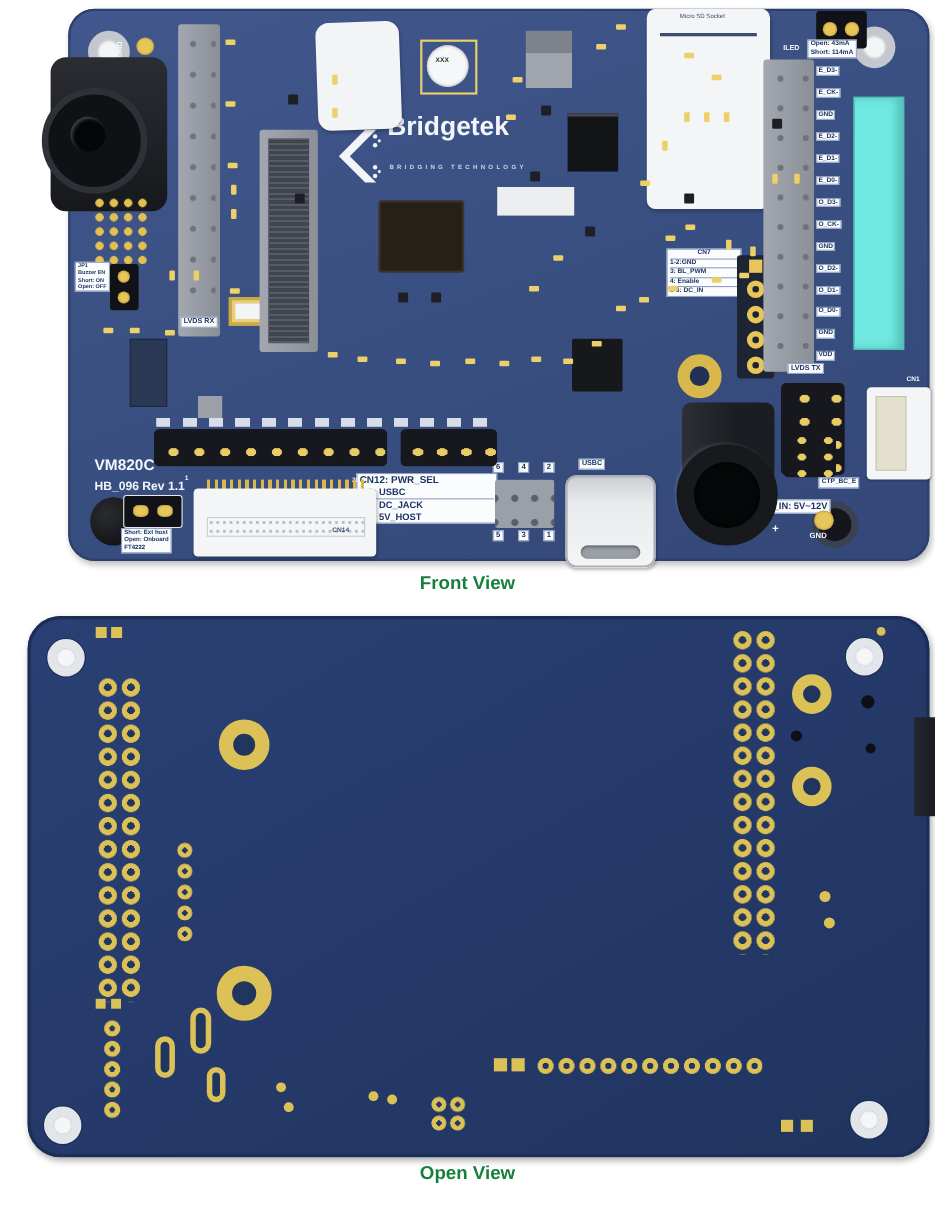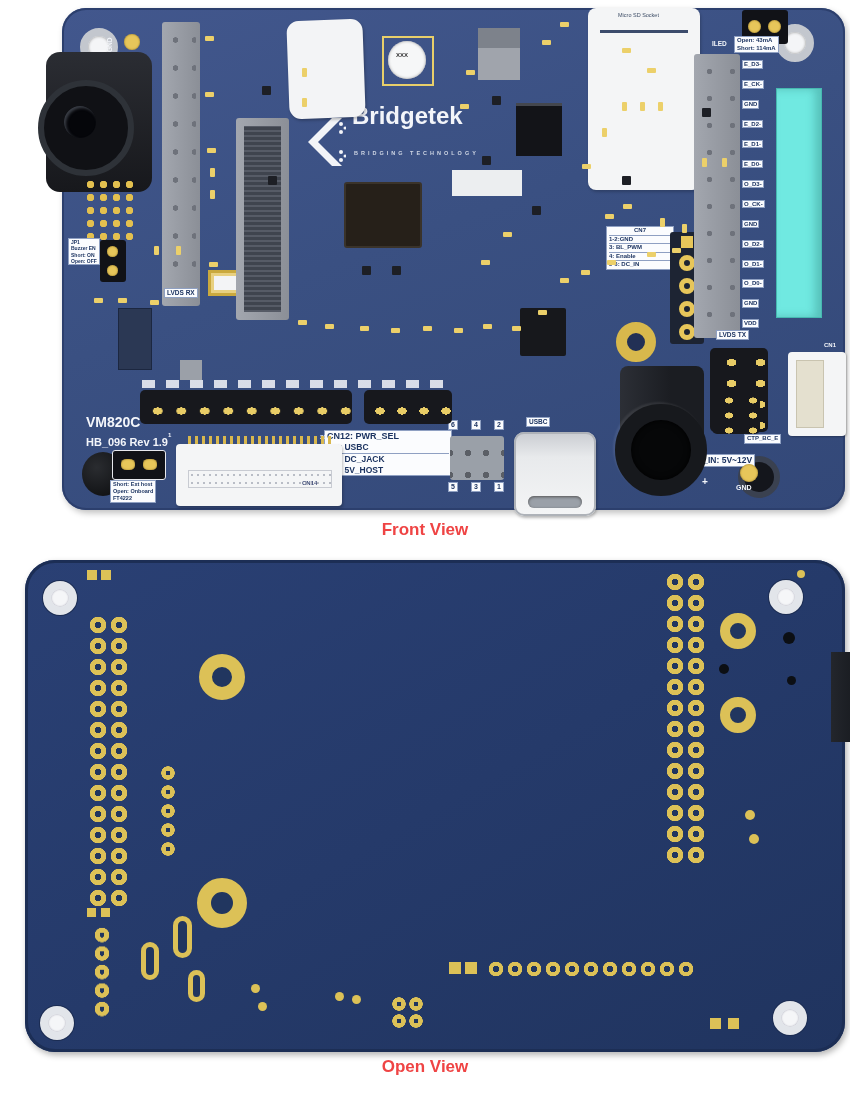--- a/index.html
+++ b/index.html
@@ -5,21 +5,21 @@
   html,body{margin:0;padding:0;background:#fff;}
   body{width:850px;height:1096px;position:relative;font-family:"Liberation Sans",sans-serif;}
   .abs{position:absolute;}
   .board{position:absolute;box-sizing:border-box;}
   #front-board{left:62px;top:8px;width:783px;height:502px;border-radius:24px;
     background:linear-gradient(160deg,#42578d 0%,#3a5082 45%,#334878 100%);
     box-shadow:inset 0 0 0 2px #2c3f6d, 2px 3px 6px rgba(0,0,0,.25);}
   #back-board{left:25px;top:560px;width:820px;height:492px;border-radius:30px;
     background:linear-gradient(150deg,#2a4074 0%,#253a6a 50%,#20345f 100%);
     box-shadow:inset 0 0 0 3px #1c2e55, 2px 3px 6px rgba(0,0,0,.3);}
-  .caption{position:absolute;width:850px;text-align:center;font-weight:bold;font-size:17px;color:#ef4444;}
+  .caption{position:absolute;width:850px;text-align:center;font-weight:bold;font-size:17px;color:#15803d;}
   .hole-s{position:absolute;border-radius:50%;background:#f4f5f7;border:8px solid #c3c7ce;box-shadow:inset 0 0 3px #888;}
   .hole-d{position:absolute;border-radius:50%;background:#14161c;border:6px solid #3a4150;}
   .hole-w{position:absolute;border-radius:50%;background:#f5f6f8;border:8px solid #e2e5ea;box-shadow:0 0 0 1px #1b2c52, inset 0 0 2px #99a;}
   .lbl{position:absolute;background:#fbfcfe;color:#1d3461;border:1px solid #8fa0c2;
     font-size:6.5px;font-weight:bold;line-height:1.25;padding:0 2px;white-space:nowrap;}
   .silkb{position:absolute;color:#f3f5fa;font-weight:bold;white-space:nowrap;}
   .goldpad{position:absolute;border-radius:50%;background:#e7c65a;box-shadow:inset 0 0 2px #8a6d20;}
   .grayhdr{position:absolute;background:linear-gradient(90deg,#a3a7af,#8b8f97);border-radius:3px;}
   .dimples{position:absolute;inset:4px;background-image:radial-gradient(circle,#6e727b 0 2.5px,rgba(0,0,0,0) 3px);}
   .blackhdr{position:absolute;background:#17181d;border-radius:5px;}
@@ -198,21 +198,21 @@
     <span>5</span>
     <span>3</span>
     <span>1</span>
   </div>
 
   <div class="abs" style="left:80px;top:372px;width:310px;height:8px;background-image:repeating-linear-gradient(90deg,#f5f6fa 0 13px,rgba(0,0,0,0) 13px 24px);opacity:.85;"></div>
   <div class="blackhdr" style="left:78px;top:382px;width:212px;height:34px;background-image:radial-gradient(ellipse 8px 6px,#e8cc66 0 60%,rgba(0,0,0,0) 61%);background-size:23.5px 100%;background-position:6px 4px;"></div>
   <div class="blackhdr" style="left:302px;top:382px;width:88px;height:34px;background-image:radial-gradient(ellipse 8px 6px,#e8cc66 0 60%,rgba(0,0,0,0) 61%);background-size:22px 100%;background-position:5px 4px;"></div>
 
   <div class="silkb" style="left:24px;top:406px;font-size:14px;">VM820C</div>
-  <div class="silkb" style="left:24px;top:428px;font-size:11px;">HB_096 Rev 1.9</div>
+  <div class="silkb" style="left:24px;top:428px;font-size:11px;">HB_096 Rev 1.1</div>
 
   <div class="abs" style="left:20px;top:444px;width:42px;height:44px;border-radius:50%;background:radial-gradient(circle at 35% 35%,#2a2c30,#0a0b0d);"></div>
   <div class="abs" style="left:50px;top:442px;width:52px;height:28px;background:#111217;border-radius:3px;border:1px solid #e8e9ee;">
     <div class="goldpad" style="left:8px;top:8px;width:14px;height:11px;border-radius:40%;"></div>
     <div class="goldpad" style="left:30px;top:8px;width:14px;height:11px;border-radius:40%;"></div>
   </div>
   <div class="lbl" style="left:48px;top:472px;font-size:5.5px;">
     <div>Short: Ext host</div>
     <div>Open: Onboard</div>
     <div>FT4222</div>

